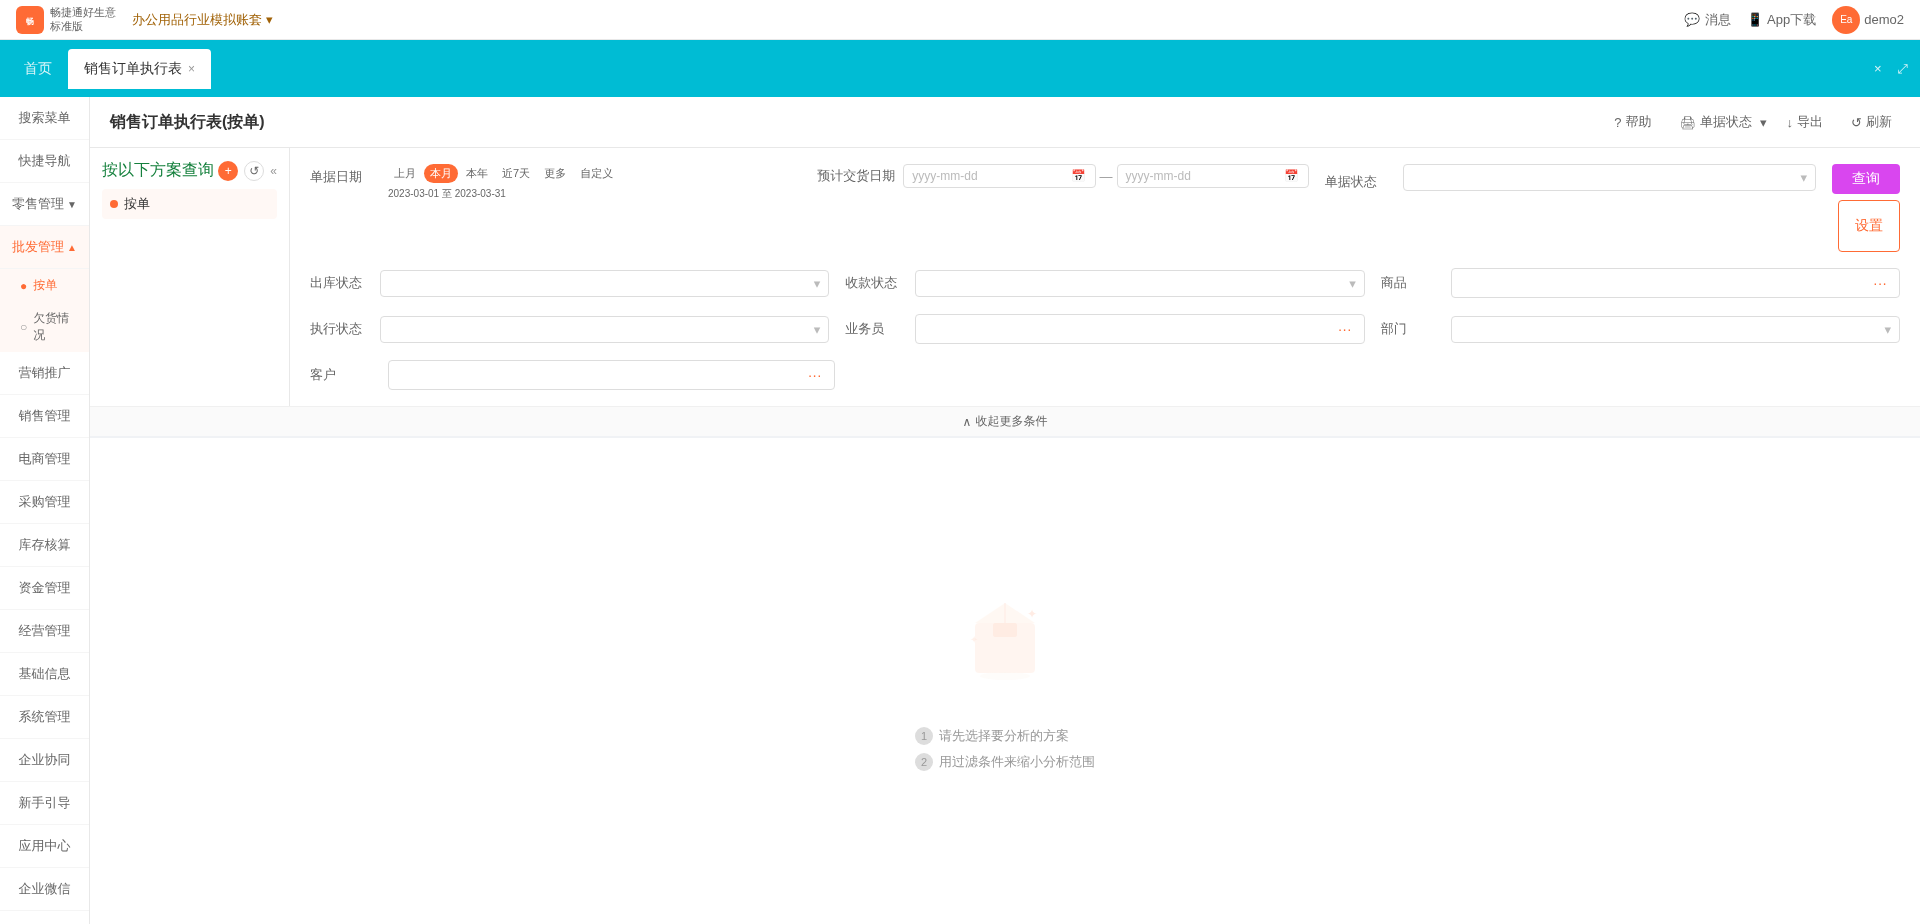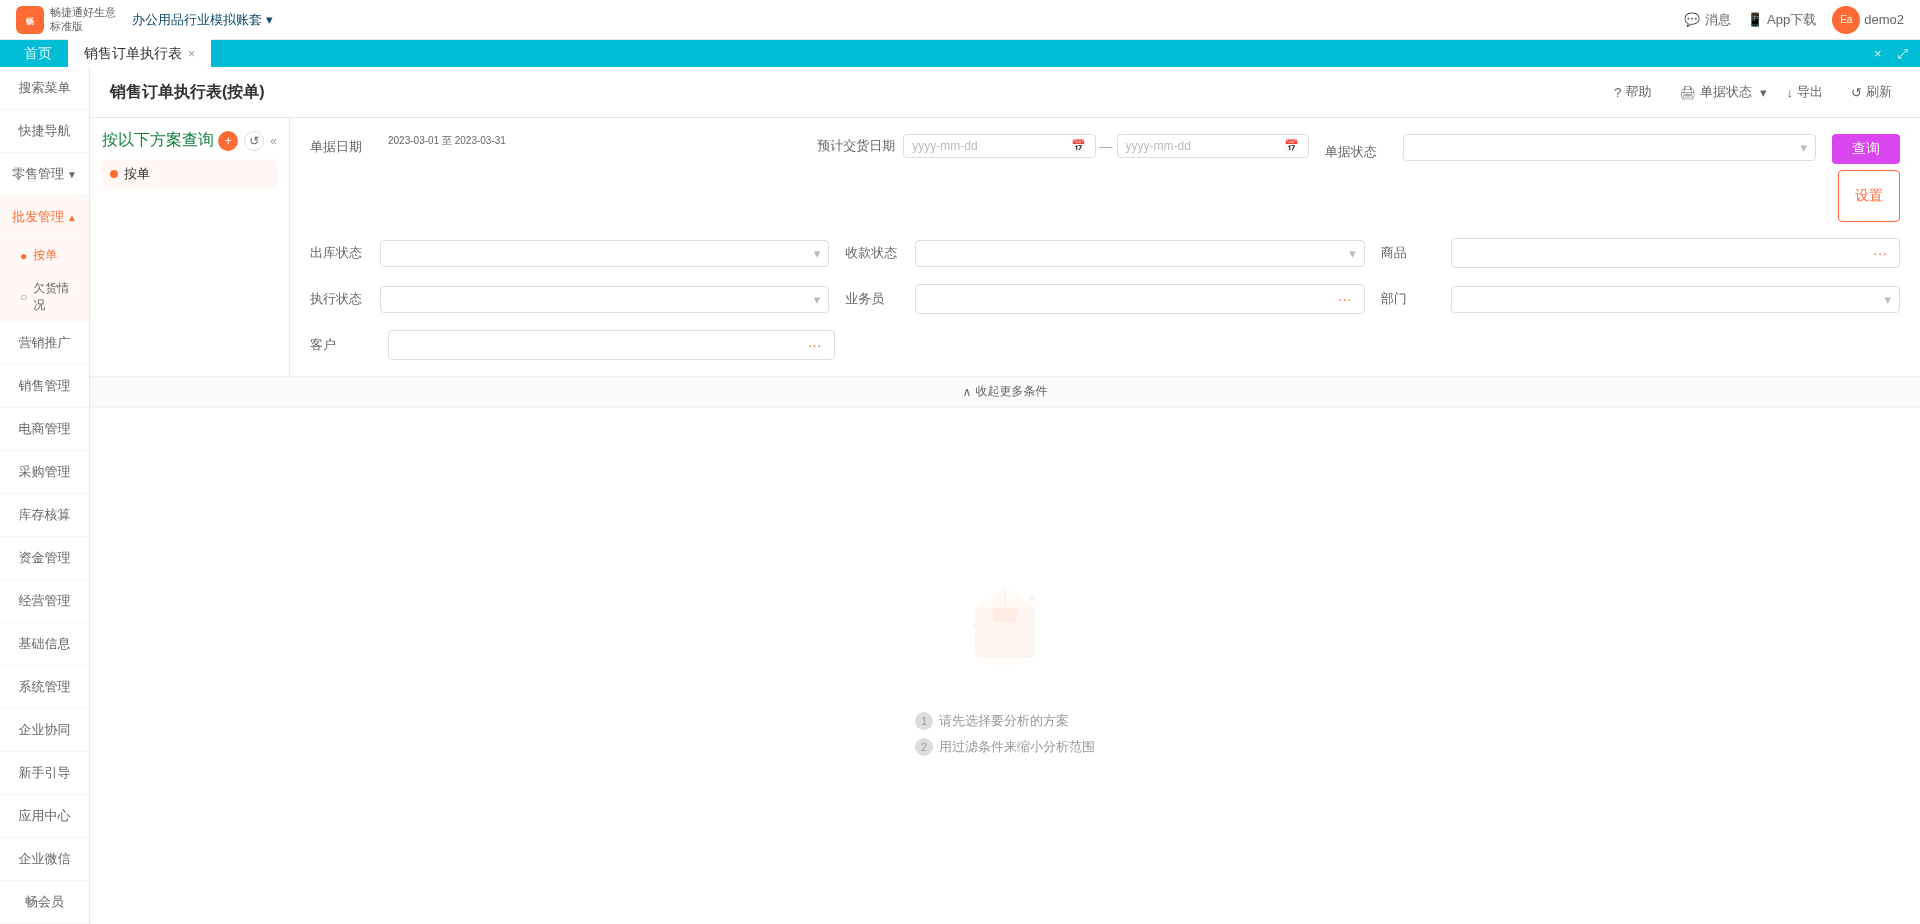--- a/index.html
+++ b/index.html
@@ -4,27 +4,27 @@
   <style>
     * { box-sizing: border-box; margin: 0; padding: 0; }
     body { font-family: 'Microsoft YaHei', Arial, sans-serif; font-size: 13px; background: #f0f2f5; color: #333; display: flex; flex-direction: column; height: 924px; overflow: hidden; }
 
     
     .top-bar { display: flex; align-items: center; justify-content: space-between; background: #fff; height: 40px; padding: 0 16px; border-bottom: 1px solid #e8e8e8; }
     .top-bar-left { display: flex; align-items: center; gap: 8px; }
     .logo-area { display: flex; align-items: center; gap: 6px; }
     .logo-icon { width: 28px; height: 28px; background: #ff6b35; border-radius: 6px; display: flex; align-items: center; justify-content: center; color: white; font-size: 10px; font-weight: bold; }
     .logo-text { font-size: 11px; color: #666; line-height: 1.2; }
-    .page-selector { display: flex; align-items: center; gap: 4px; color: #0c4a6e; font-size: 13px; cursor: pointer; padding: 2px 8px; border-radius: 4px; }
+    .page-selector { display: flex; align-items: center; gap: 4px; color: #a16207; font-size: 13px; cursor: pointer; padding: 2px 8px; border-radius: 4px; }
     .top-bar-right { display: flex; align-items: center; gap: 16px; }
     .top-right-item { display: flex; align-items: center; gap: 4px; color: #666; font-size: 13px; cursor: pointer; }
     .user-avatar { width: 28px; height: 28px; border-radius: 50%; background: #ff6b35; display: flex; align-items: center; justify-content: center; color: white; font-size: 11px; overflow: hidden; }
 
     
-    .nav-tabs { display: flex; align-items: center; background: #00bcd4; height: 27px; padding: 0 8px; }
+    .nav-tabs { display: flex; align-items: center; background: #00bcd4; height: 57px; padding: 0 8px; }
     .nav-tab { padding: 0 16px; height: 40px; display: flex; align-items: center; gap: 6px; color: rgba(255,255,255,0.85); cursor: pointer; font-size: 14px; border-radius: 4px 4px 0 0; }
     .nav-tab.active { background: #fff; color: #333; border-radius: 4px 4px 0 0; }
     .nav-tab .close-btn { color: #999; font-size: 12px; cursor: pointer; display: flex; align-items: center; }
     .nav-tabs-right { margin-left: auto; display: flex; align-items: center; gap: 8px; }
     .nav-icon-btn { color: rgba(255,255,255,0.85); cursor: pointer; padding: 4px; border-radius: 4px; }
 
     
     .main-layout { display: flex; flex: 1; overflow: hidden; }
 
     
@@ -266,20 +266,28 @@
             <span>按单</span>
           </div>
         </div>
 
         <div class="filter-right">
 
           <div style="display:flex; align-items:flex-start; gap:16px; margin-bottom:16px;">
             <div style="flex:1; display:flex; align-items:flex-start; gap:8px;">
               <span class="filter-label" style="padding-top:4px;">单据日期</span>
               <div class="filter-control">
+                <div class="date-quick-btns">
+                  <span class="date-btn">上月</span>
+                  <span class="date-btn active">本月</span>
+                  <span class="date-btn">本年</span>
+                  <span class="date-btn">近7天</span>
+                  <span class="date-btn">更多</span>
+                  <span class="date-btn">自定义</span>
+                </div>
                 <div style="font-size:10px; color:#666; margin-bottom:4px;">2023-03-01 至 2023-03-31</div>
               </div>
             </div>
             <div style="flex:1; display:flex; align-items:center; gap:8px;">
               <span class="filter-label">预计交货日期</span>
               <div class="filter-control">
                 <div class="date-inputs">
                   <div class="date-input">
                     <span style="color:#bbb;font-size:12px;">yyyy-mm-dd</span>
                     <span style="color:#ccc;font-size:12px;">📅</span>

